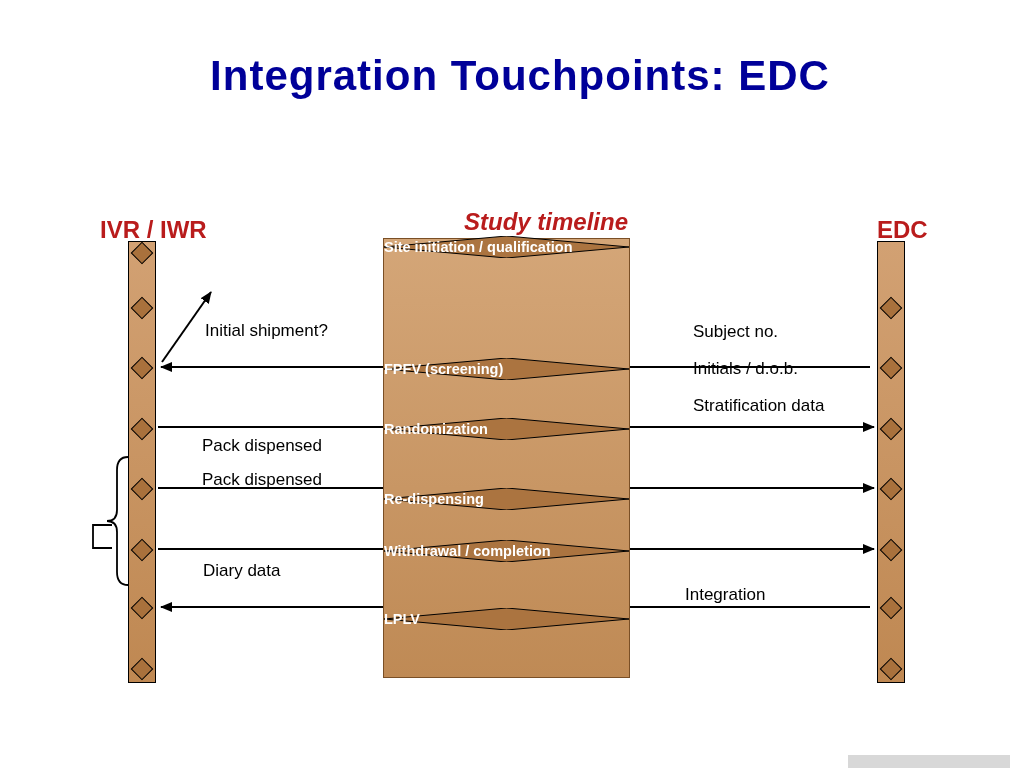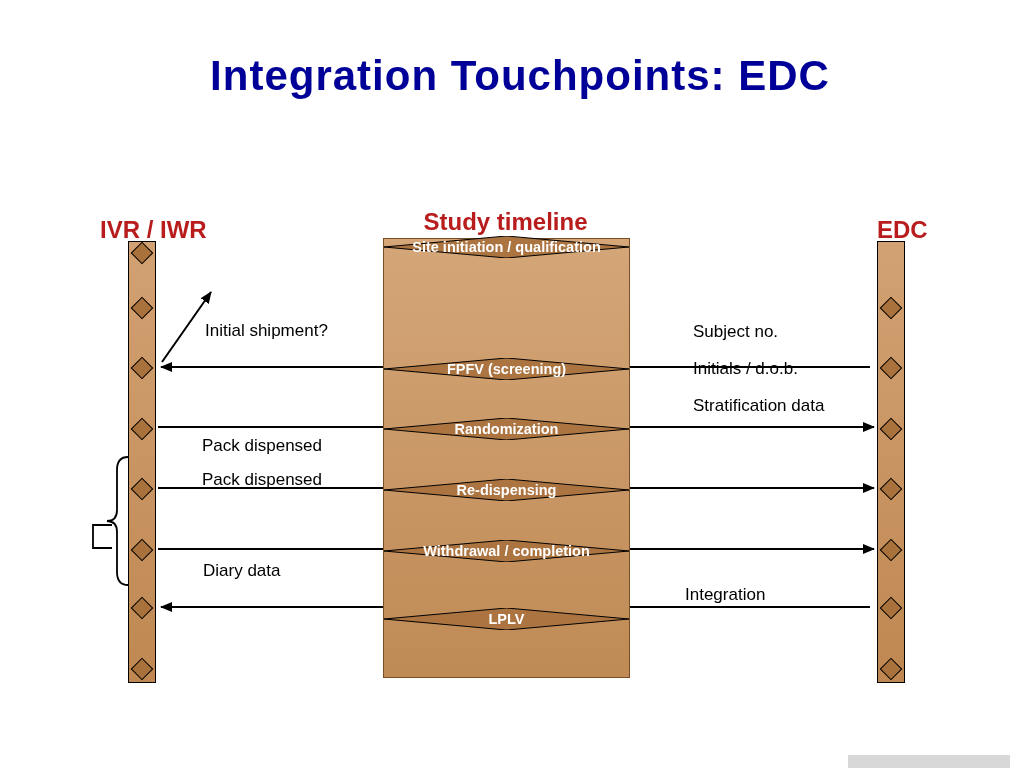--- a/index.html
+++ b/index.html
@@ -15,21 +15,21 @@
     position:absolute; top:44px; left:0; width:100%;
     margin:8px; text-align:center;
     font-size:42px; font-weight:700; letter-spacing:1px;
     color:#000099;
   }
 
   .col-label {
     position:absolute; font-weight:700; font-size:24px; color:#b91c1c; z-index:3;
   }
   .col-label.left  { left:100px; top:216px; }
-  .col-label.center{ left:383px; top:208px; width:245px; text-align:center; }
+  .col-label.center{ left:383px; top:208px; width:245px; text-align:right;font-style:italic; }
   .col-label.right { left:877px; top:216px; }
 
   .overlay {
     position:absolute; left:0; top:0; z-index:1;
   }
 
   .side-bar {
     position:absolute; top:241px; width:26px; height:440px;
     border:1px solid #000;
     background:linear-gradient(180deg,#d2a173,#bf8852);
@@ -50,21 +50,21 @@
     background:linear-gradient(180deg,#d4a678,#bf8a55);
     border:1px solid #7a4f26;
     z-index:2;
   }
 
   .milestone { position:absolute; left:0; width:100%; height:24px; }
   .ms-shape  { position:absolute; left:0; top:1px; width:100%; height:22px; display:block; }
   .ms-shape polygon { fill:#ab7440; stroke:#000; stroke-width:1; }
   .ms-label {
     position:absolute; left:0; top:0; width:100%;
-    text-align:center; line-height:24px;
+    line-height:24px;
     color:#ffffff; font-weight:700; font-size:14.5px;
     white-space:nowrap;
   }
 
   .note {
     position:absolute; font-size:17px; color:#000; z-index:3; white-space:nowrap;
   }
   .note-block div { line-height:20px;margin-top:17px; }
 
   .watermark {
@@ -122,21 +122,21 @@
           <polygon points="0,11 122.5,0 245,11 122.5,22"></polygon>
         </svg>
       <span class="ms-label">FPFV (screening)</span>
     </div>
     <div class="milestone" style="top:178px">
       <svg class="ms-shape" viewBox="0 0 245 22" preserveAspectRatio="none">
           <polygon points="0,11 122.5,0 245,11 122.5,22"></polygon>
         </svg>
       <span class="ms-label">Randomization</span>
     </div>
-    <div class="milestone" style="top:239px">
+    <div class="milestone" style="top:248px">
       <svg class="ms-shape" viewBox="0 0 245 22" preserveAspectRatio="none">
           <polygon points="0,11 122.5,0 245,11 122.5,22"></polygon>
         </svg>
       <span class="ms-label">Re-dispensing</span>
     </div>
     <div class="milestone" style="top:300px">
       <svg class="ms-shape" viewBox="0 0 245 22" preserveAspectRatio="none">
           <polygon points="0,11 122.5,0 245,11 122.5,22"></polygon>
         </svg>
       <span class="ms-label">Withdrawal / completion</span>

